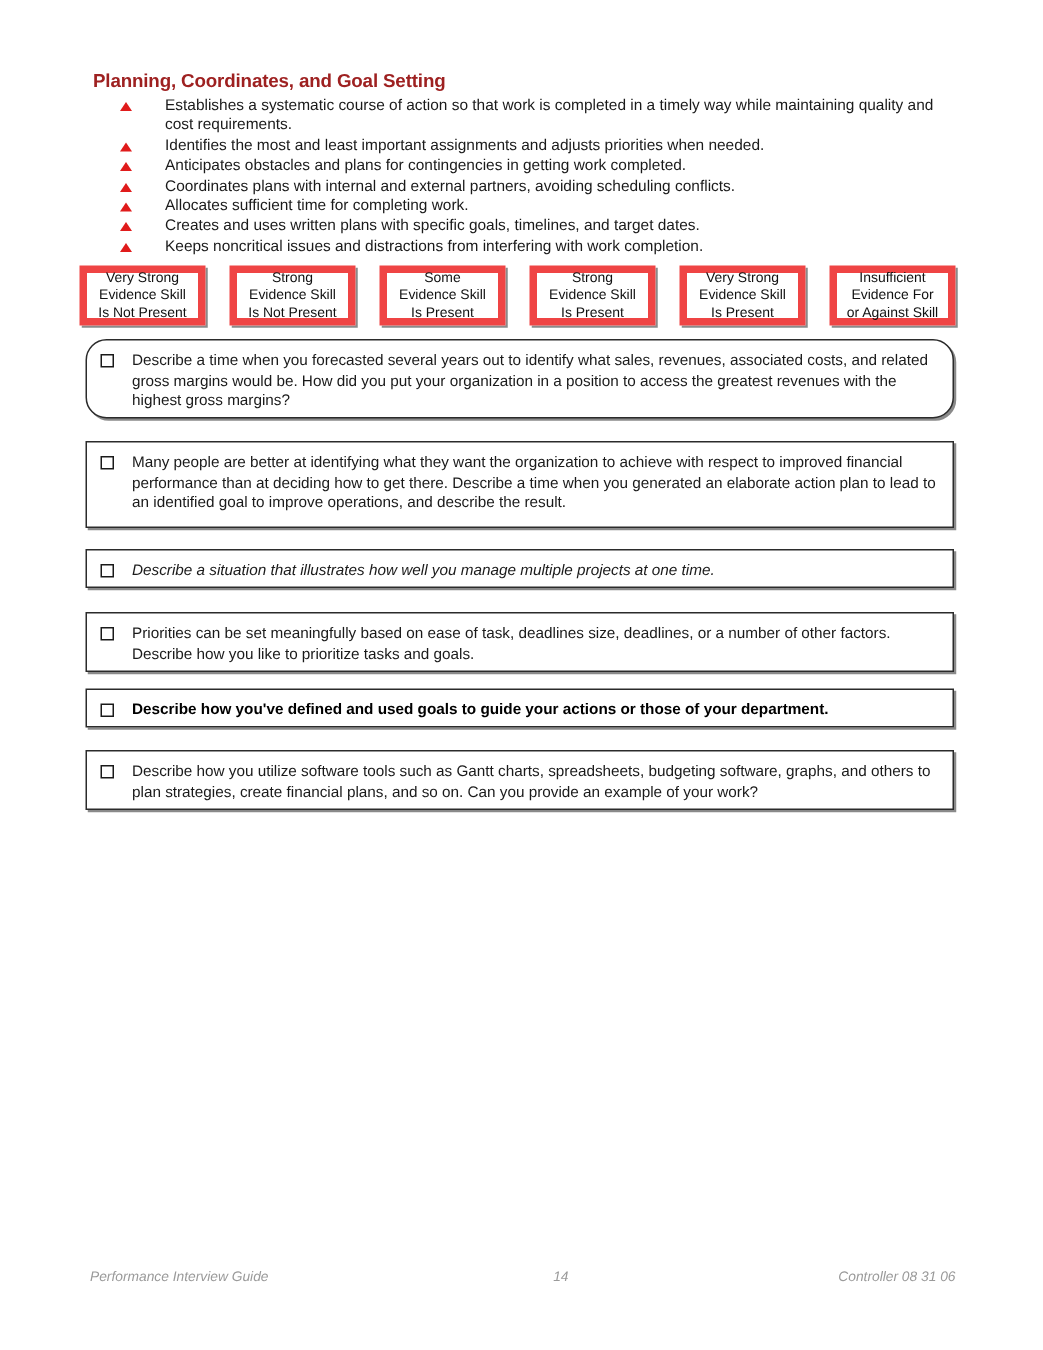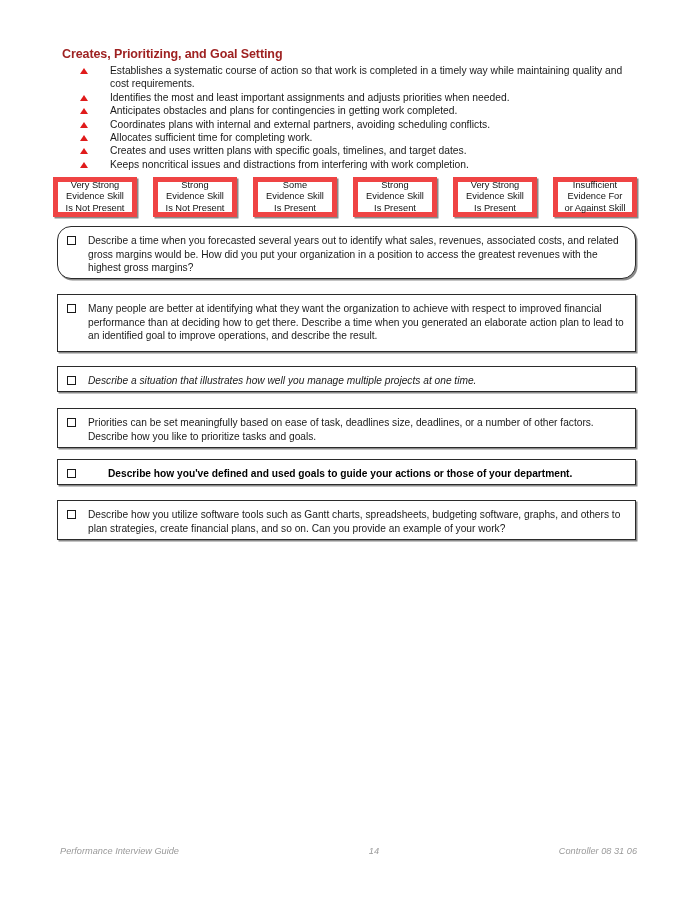--- a/index.html
+++ b/index.html
@@ -144,21 +144,21 @@
     color: #9a9a9a;
   }
   .footer-center { flex: 0 0 auto; margin-left: 10px; }
   .footer-right { text-align: right; }
 </style>
 </head>
 <body>
 
 <div class="page">
 
-  <div class="section-title">Creates, Prioritizing, and Goal Setting</div>
+  <div class="section-title">Planning, Coordinates, and Goal Setting</div>
 
   <div class="bullets">
     <div class="bullet-row">
       <span class="bullet-marker">
           <i class="tri"></i>
         </span>
       <span class="bullet-text">Establishes a systematic course of action so that work is completed in a timely way while maintaining quality and cost requirements.</span>
     </div>
     <div class="bullet-row">
       <span class="bullet-marker">
@@ -244,21 +244,21 @@
   <div class="qbox" style="top:366px; height:26px;font-style:italic;">
     <span class="checkbox"></span>
     <span class="qtext">Describe a situation that illustrates how well you manage multiple projects at one time.</span>
   </div>
 
   <div class="qbox" style="top:408px; height:40px;">
     <span class="checkbox"></span>
     <span class="qtext">Priorities can be set meaningfully based on ease of task, deadlines size, deadlines, or a number of other factors. Describe how you like to prioritize tasks and goals.</span>
   </div>
 
-  <div class="qbox" style="top:459px; height:26px;gap:20px;">
+  <div class="qbox" style="top:459px; height:26px;">
     <span class="checkbox"></span>
     <span class="qtext emph">Describe how you've defined and used goals to guide your actions or those of your department.</span>
   </div>
 
   <div class="qbox" style="top:500px; height:40px;">
     <span class="checkbox"></span>
     <span class="qtext">Describe how you utilize software tools such as Gantt charts, spreadsheets, budgeting software, graphs, and others to plan strategies, create financial plans, and so on. Can you provide an example of your work?</span>
   </div>
 
   <div class="footer">

